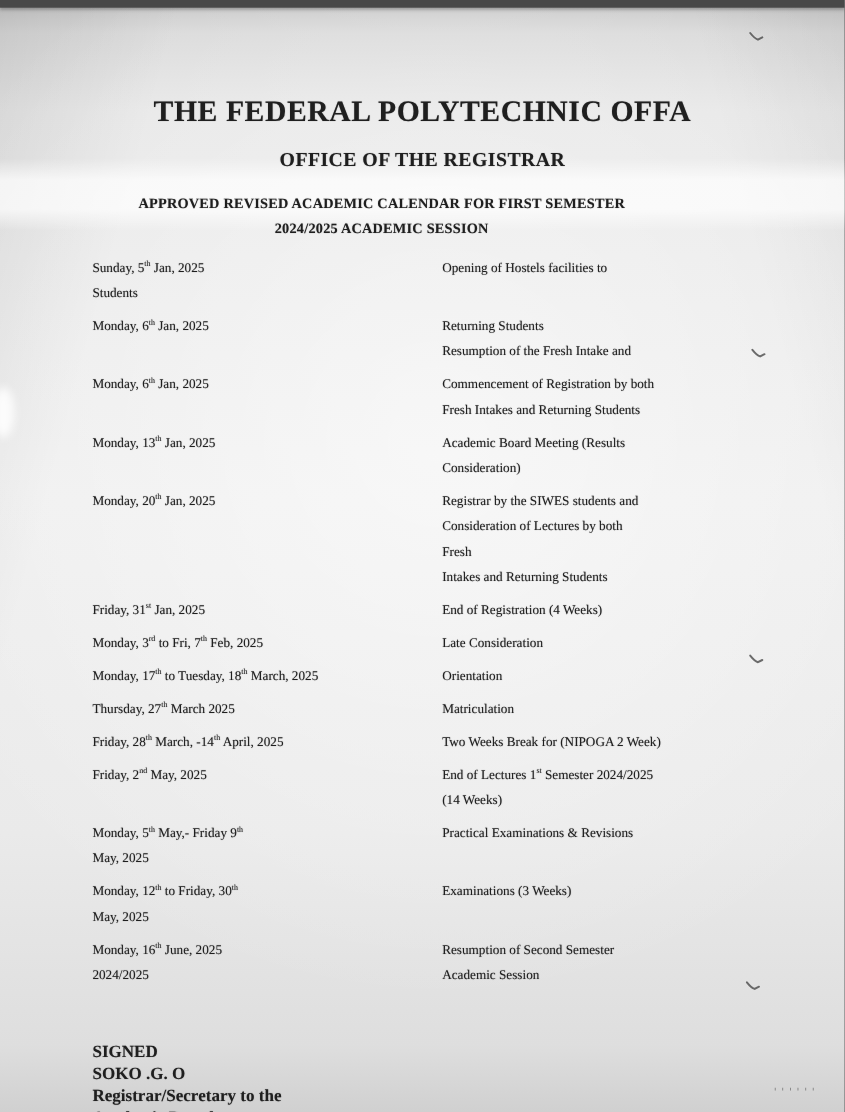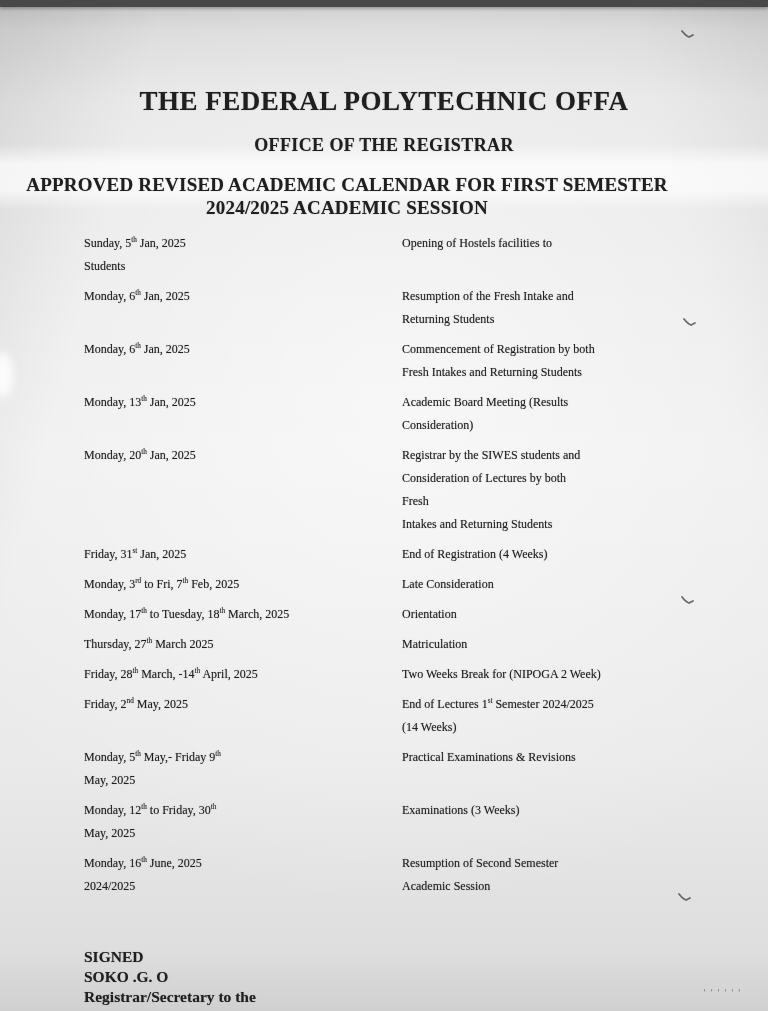--- a/index.html
+++ b/index.html
@@ -13,21 +13,21 @@
       linear-gradient(255deg, rgba(0,0,0,.05), rgba(0,0,0,0) 14%),
       linear-gradient(180deg,#c6c6c6 0%,#dadada 3%,#e7e7e7 10%,#efefef 45%,#eaeaea 75%,#dedede 94%,#d0d0d0 100%);
   }
   .top-strip{position:absolute;top:0;left:0;right:0;height:7px;background:#484848;box-shadow:0 2px 3px rgba(0,0,0,.25);}
   .light-band{position:absolute;top:144px;left:0;right:0;height:66px;
     background:linear-gradient(180deg,rgba(255,255,255,0) 0%,rgba(255,255,255,.7) 30%,rgba(255,255,255,.7) 70%,rgba(255,255,255,0) 100%);}
   .smudge{position:absolute;left:-7px;top:352px;width:20px;height:46px;background:rgba(255,255,255,.85);border-radius:50%;filter:blur(4px);}
   .content{position:absolute;top:0;left:0;right:0;padding-top:86px;text-shadow:0 0 1px rgba(35,35,35,.45);}
   .institution{text-align:center;font-weight:bold;font-size:27px;line-height:30px;letter-spacing:.5px;}
   .office{text-align:center;font-weight:bold;font-size:18px;line-height:22px;letter-spacing:.4px;margin-top:18px;}
-  .heading{width:694px;margin-top:17px;text-align:center;font-weight:bold;font-size:19px;line-height:23px;letter-spacing:.2px;}
+  .heading{width:694px;margin-top:17px;text-align:center;font-weight:bold;font-size:13px;line-height:23px;letter-spacing:.2px;}
   .calendar{margin:13px 0 0 84px;font-size:12px;}
   .cal-row{display:grid;grid-template-columns:318px 1fr;margin-bottom:7px;}
   .cal-line{line-height:23px;white-space:nowrap;}
   sup{font-size:60%;line-height:0;vertical-align:super;}
   .signature{margin:49px 0 0 84px;font-weight:bold;font-size:15.5px;}
   .sig-line{line-height:20px;}
   .tick{position:absolute;opacity:.8;}
   .tick-1{top:26px;left:680px;}
   .tick-2{top:314px;left:682px;}
   .tick-3{top:592px;left:680px;}
@@ -59,22 +59,22 @@
           </div>
           <div class="cal-cell cal-event">
             <div class="cal-line">Opening of Hostels facilities to</div>
           </div>
         </div>
         <div class="cal-row">
           <div class="cal-cell cal-date">
             <div class="cal-line">Monday, 6<sup>th</sup> Jan, 2025</div>
           </div>
           <div class="cal-cell cal-event">
+            <div class="cal-line">Returning Students</div>
             <div class="cal-line">Resumption of the Fresh Intake and</div>
-            <div class="cal-line">Returning Students</div>
           </div>
         </div>
         <div class="cal-row">
           <div class="cal-cell cal-date">
             <div class="cal-line">Monday, 6<sup>th</sup> Jan, 2025</div>
           </div>
           <div class="cal-cell cal-event">
             <div class="cal-line">Commencement of Registration by both</div>
             <div class="cal-line">Fresh Intakes and Returning Students</div>
           </div>

